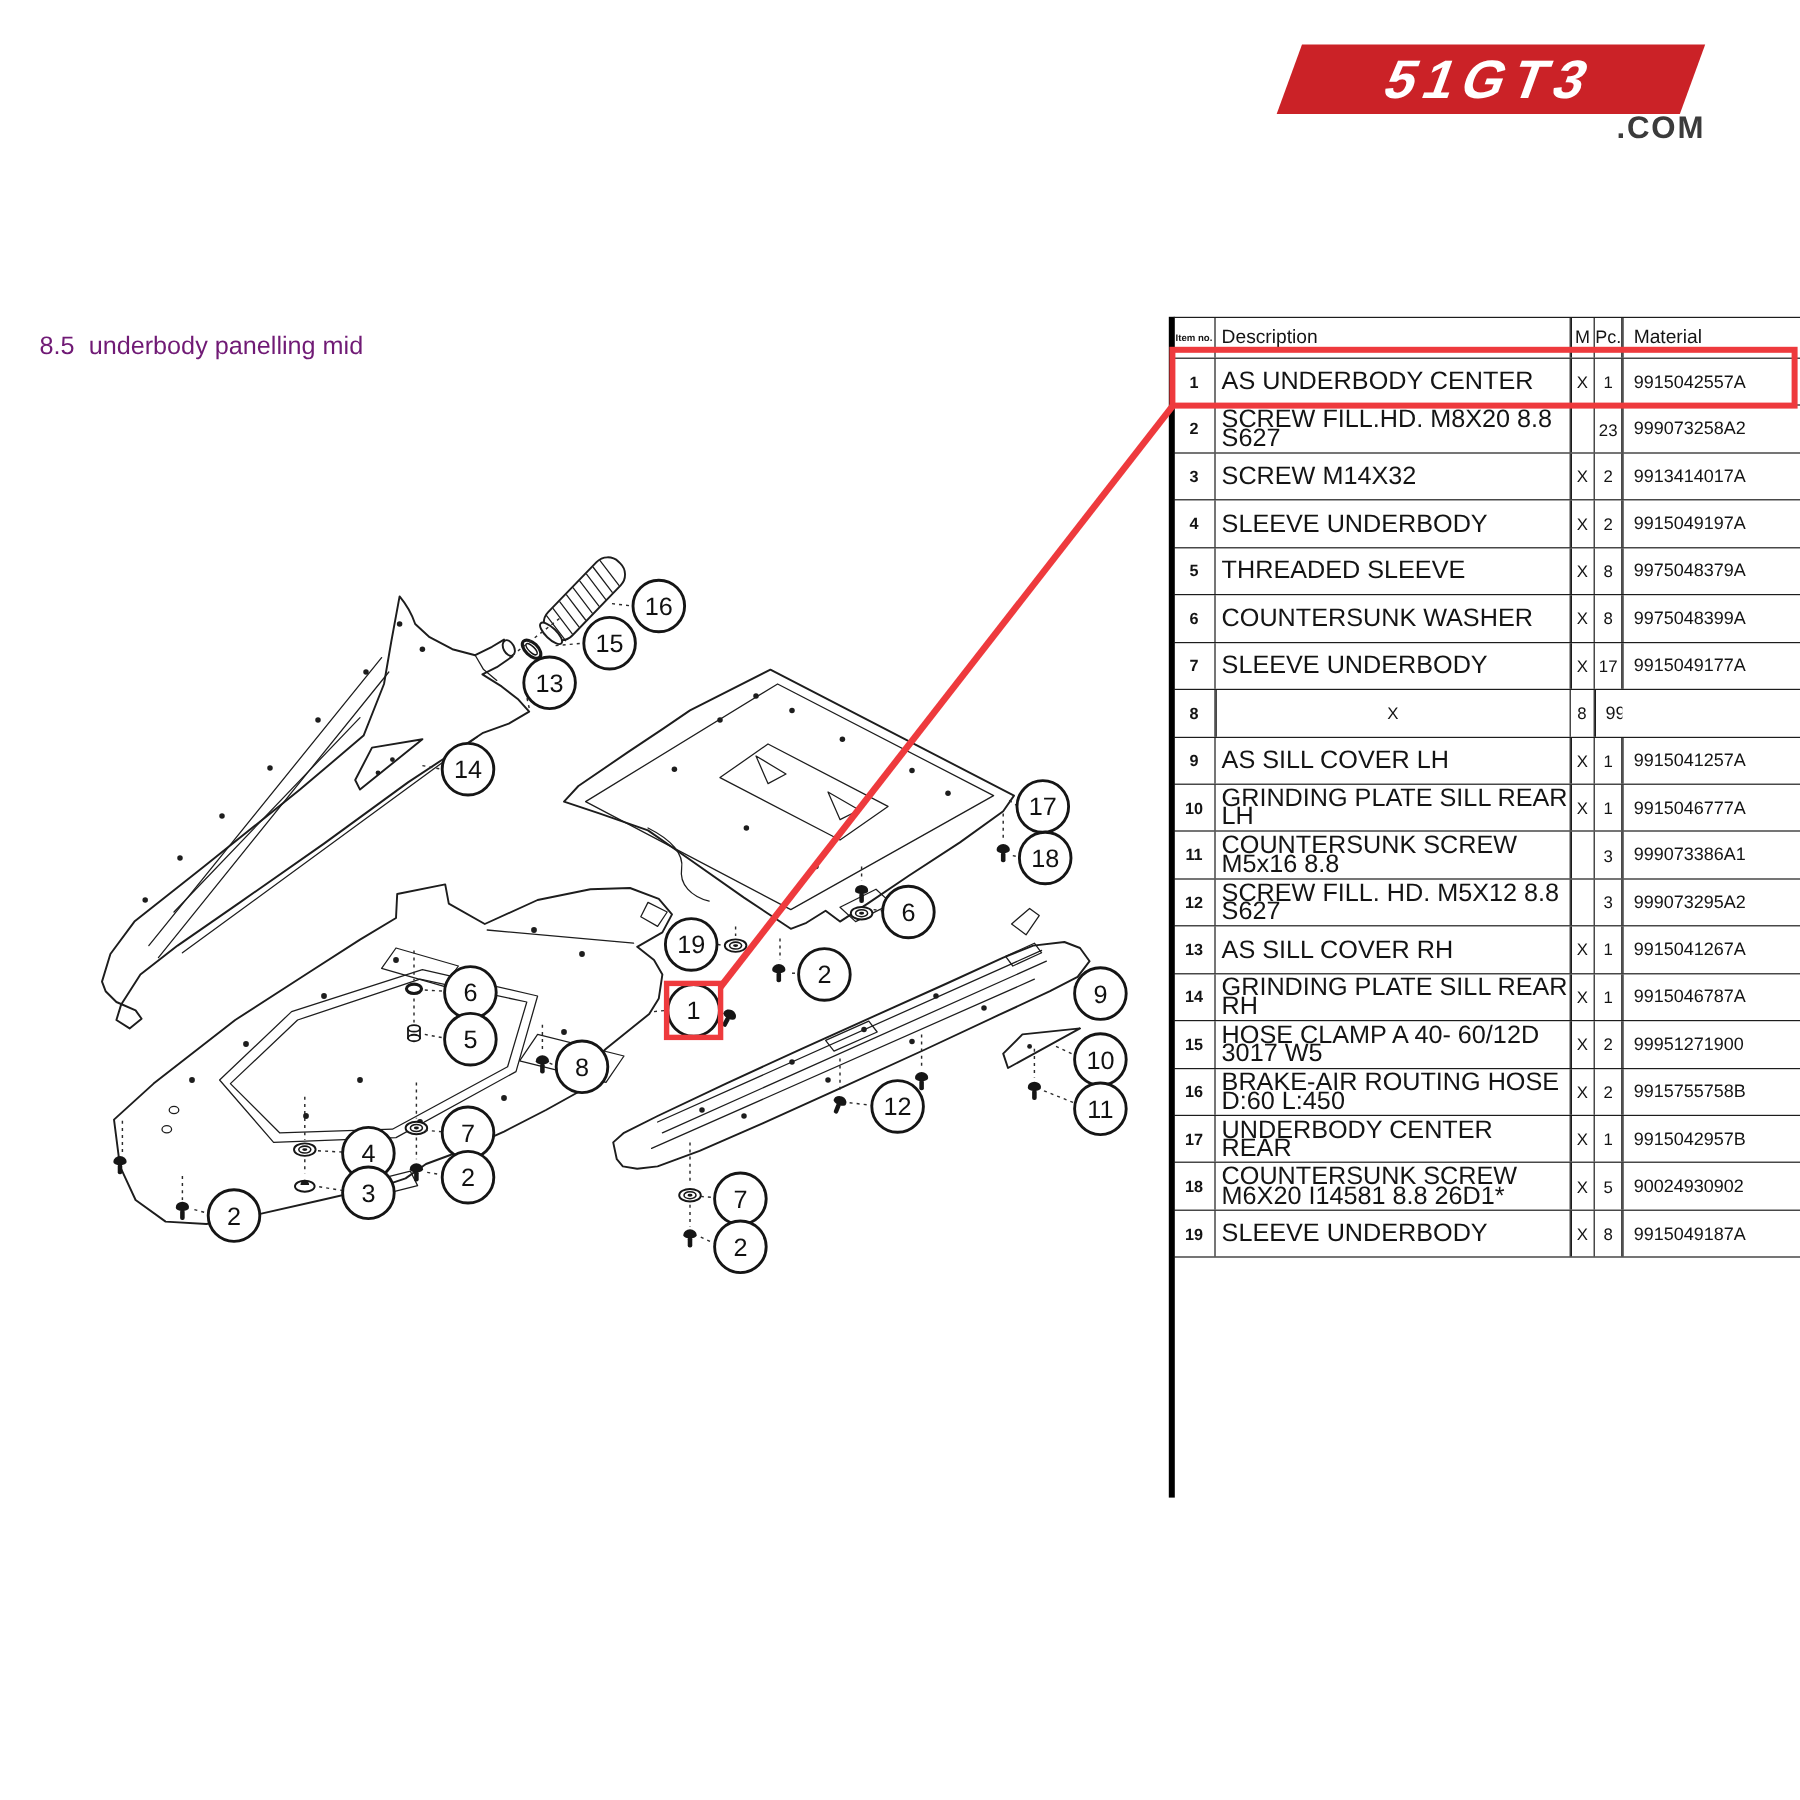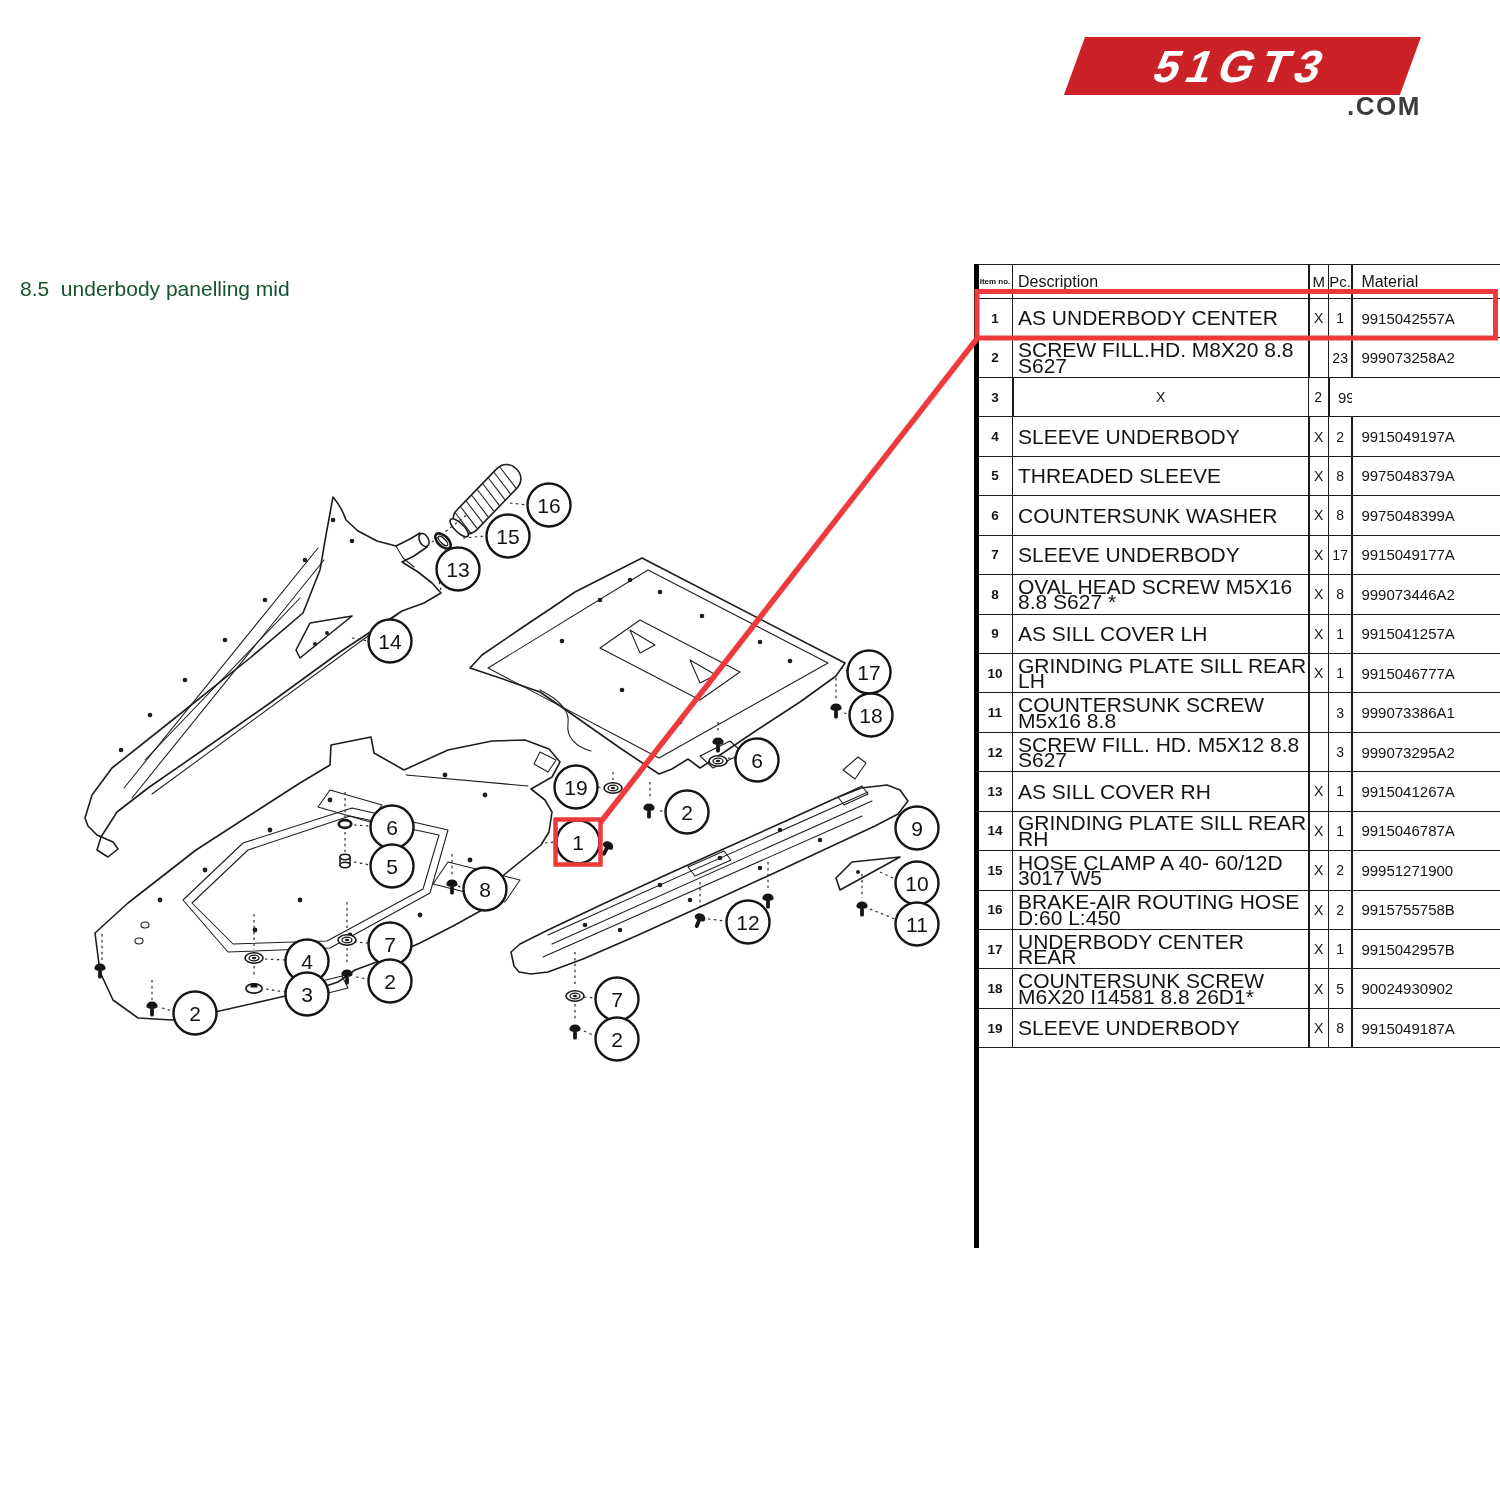--- a/index.html
+++ b/index.html
@@ -8,21 +8,21 @@
 
   
   .logo-band{position:absolute;left:1085px;top:37px;width:336px;height:58px;
              transform:skewX(-20deg);transform-origin:top left;
              display:flex;align-items:center;justify-content:center;}
   .logo-band span{color:#fff;font-size:45px;font-weight:800;letter-spacing:7px;line-height:1;}
   .logo-suffix{position:absolute;left:1230px;top:91px;width:191px;text-align:right;
                font-size:26px;font-weight:700;letter-spacing:1.5px;color:#3b3b3b;}
 
   
-  .sec-title{position:absolute;left:20px;top:277px;font-size:21px;white-space:pre;color:#14532d;}
+  .sec-title{position:absolute;left:33px;top:277px;font-size:21px;white-space:pre;color:#701a75;}
 
   
   .diagram{position:absolute;left:0;top:0;width:1500px;height:1500px;z-index:1;}
   .ln{fill:none;stroke:#1d1d1d;stroke-width:1.6;stroke-linejoin:round;stroke-linecap:round;}
   .fw{fill:#ffffff;}
   .thin{stroke-width:1.05;}
   .dot{fill:none;stroke:#2b2b2b;stroke-width:1.2;stroke-dasharray:2.5 3.4;}
   .hole{fill:#1d1d1d;stroke:none;}
   .co{fill:#fff;stroke:#151515;stroke-width:2.4;}
   .cot{font:400 21px "Liberation Sans",sans-serif;text-anchor:middle;fill:#111;}
@@ -399,20 +399,21 @@
     <div class="trow">
       <div class="cell c-item">2</div>
       <div class="cell c-desc">SCREW FILL.HD. M8X20 8.8 S627</div>
       <div class="cell c-m"></div>
       <div class="cell c-pc">23</div>
       <div class="cell c-mat">999073258A2</div>
     </div>
 
     <div class="trow">
       <div class="cell c-item">3</div>
+      <div class="cell c-desc">SCREW M14X32</div>
       <div class="cell c-m">X</div>
       <div class="cell c-pc">2</div>
       <div class="cell c-mat">9913414017A</div>
     </div>
 
     <div class="trow">
       <div class="cell c-item">4</div>
       <div class="cell c-desc">SLEEVE UNDERBODY</div>
       <div class="cell c-m">X</div>
       <div class="cell c-pc">2</div>
@@ -438,21 +439,20 @@
     <div class="trow">
       <div class="cell c-item">7</div>
       <div class="cell c-desc">SLEEVE UNDERBODY</div>
       <div class="cell c-m">X</div>
       <div class="cell c-pc">17</div>
       <div class="cell c-mat">9915049177A</div>
     </div>
 
     <div class="trow">
       <div class="cell c-item">8</div>
-      <div class="cell c-desc">OVAL HEAD SCREW M5X16 8.8 S627 *</div>
       <div class="cell c-m">X</div>
       <div class="cell c-pc">8</div>
       <div class="cell c-mat">999073446A2</div>
     </div>
 
     <div class="trow">
       <div class="cell c-item">9</div>
       <div class="cell c-desc">AS SILL COVER LH</div>
       <div class="cell c-m">X</div>
       <div class="cell c-pc">1</div>

